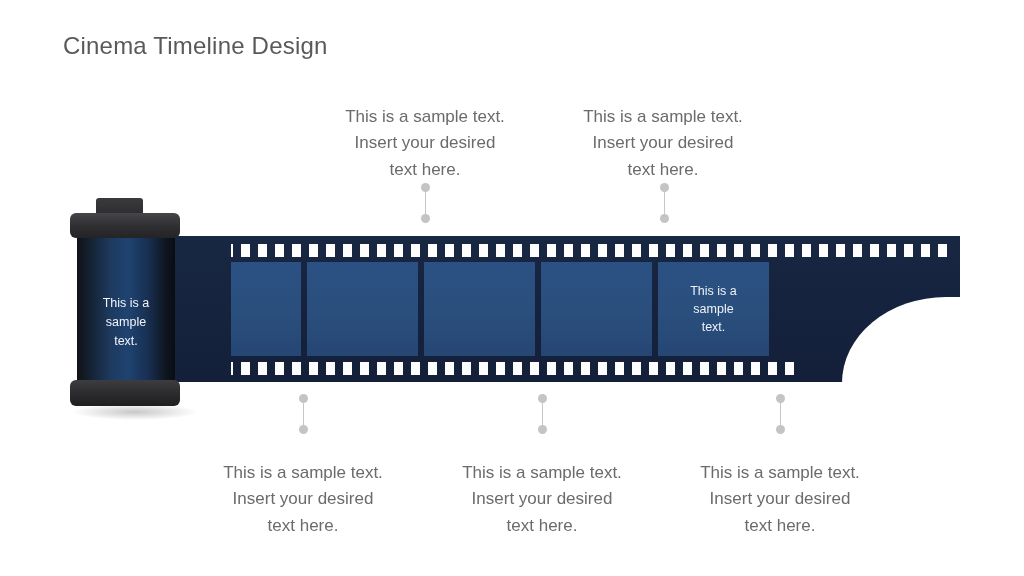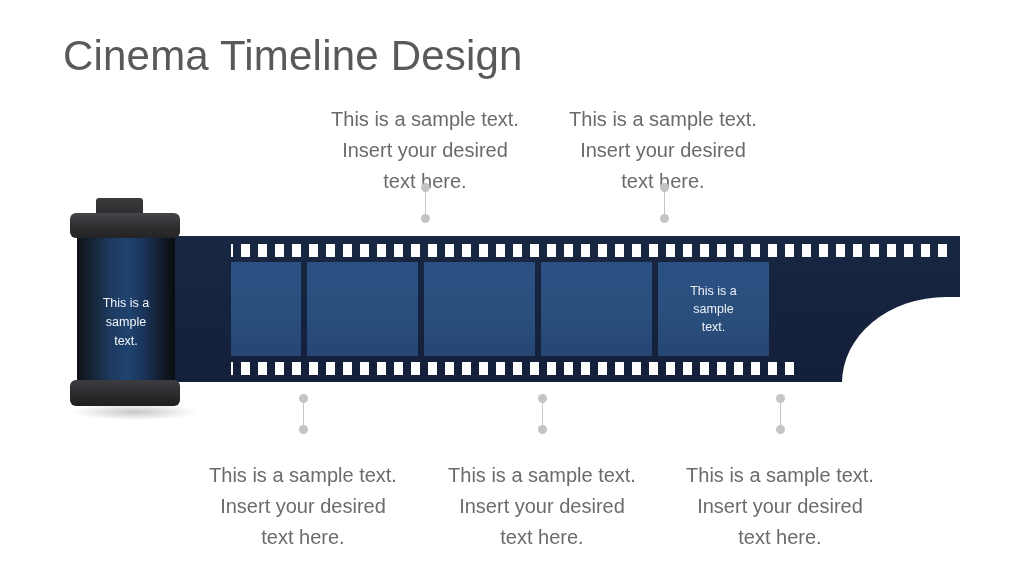--- a/index.html
+++ b/index.html
@@ -15,33 +15,33 @@
     width: 1024px;
     height: 576px;
     background: #ffffff;
   }
 
   
   #page-title {
     position: absolute;
     left: 63px;
     top: 32px;
-    font-size: 42px;
+    font-size: 24px;
     font-weight: 400;
     color: #58595b;
     letter-spacing: 0.2px;
     white-space: nowrap;
   }
 
   
   .caption {
     position: absolute;
     width: 200px;
     text-align: center;
-    font-size: 20px;
+    font-size: 17px;
     line-height: 1.55;
     color: #6a6b6d;
   }
   .caption .cl { display: block; white-space: nowrap; }
 
   
   .connector { position: absolute; width: 9px; }
   .connector .stem {
     position: absolute;
     left: 4px;

